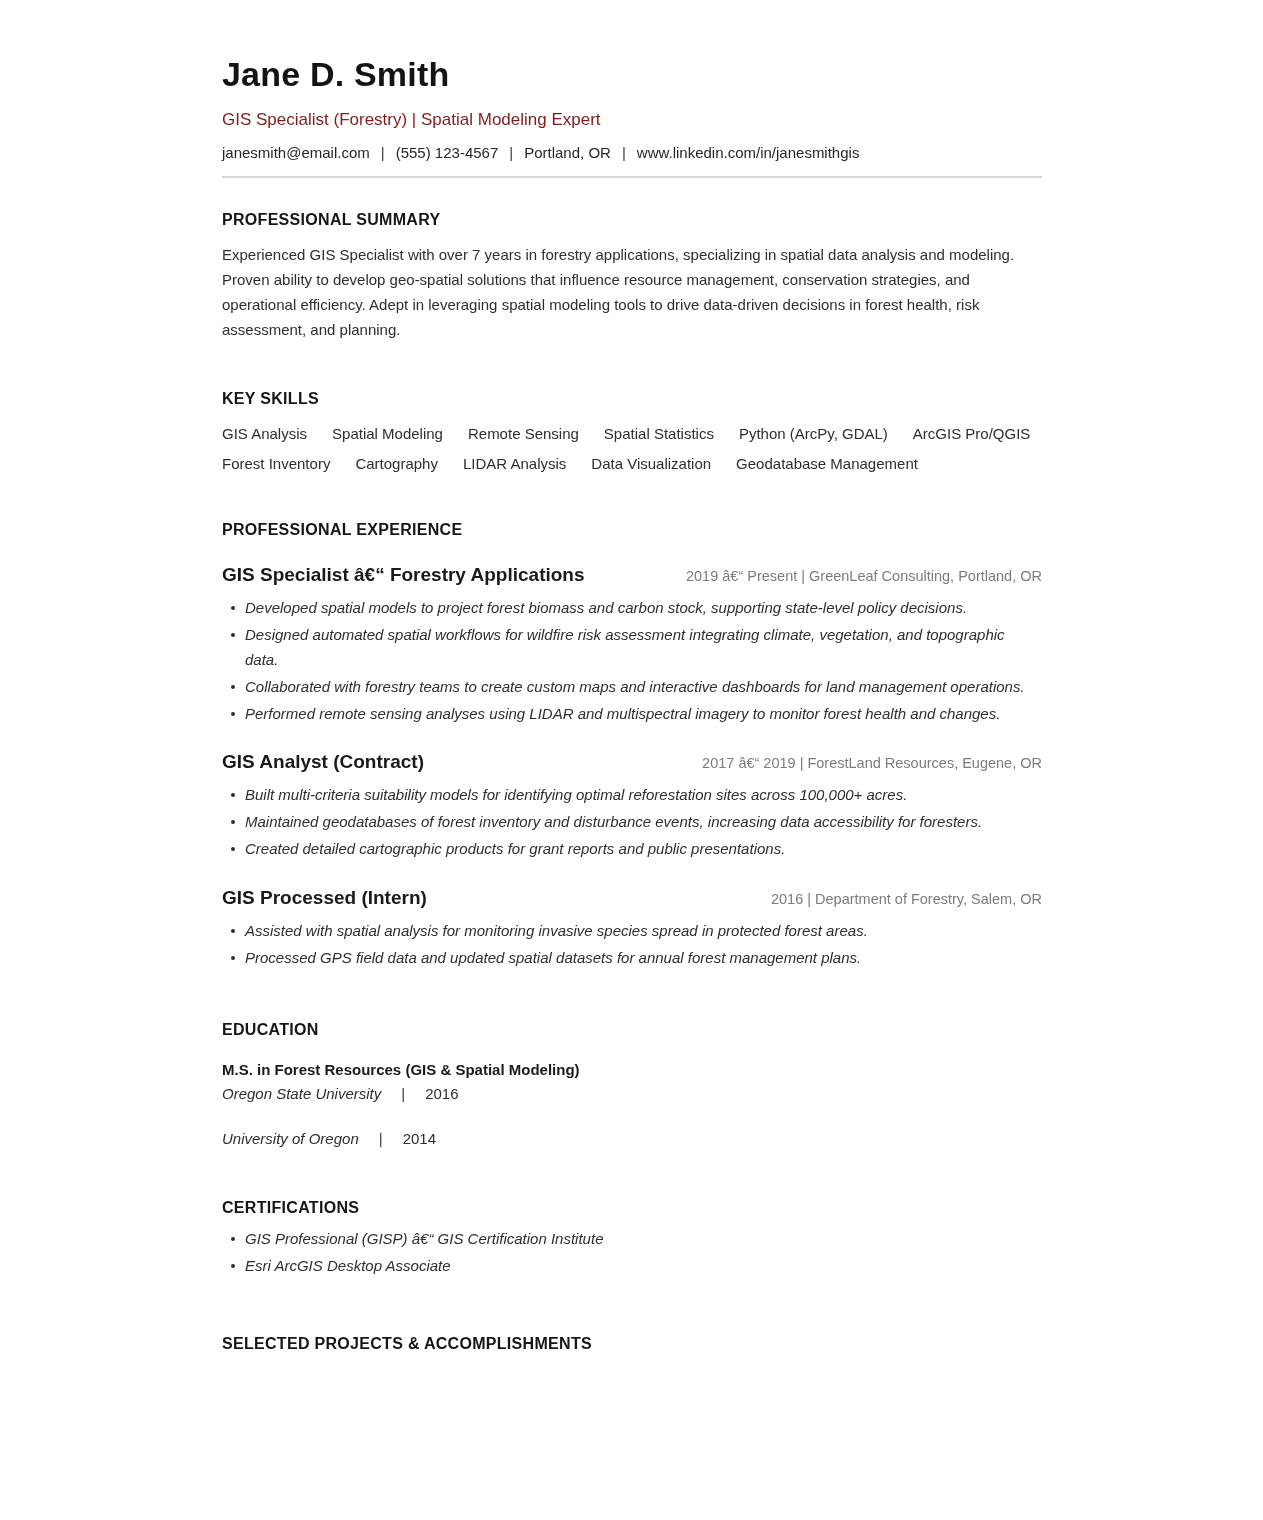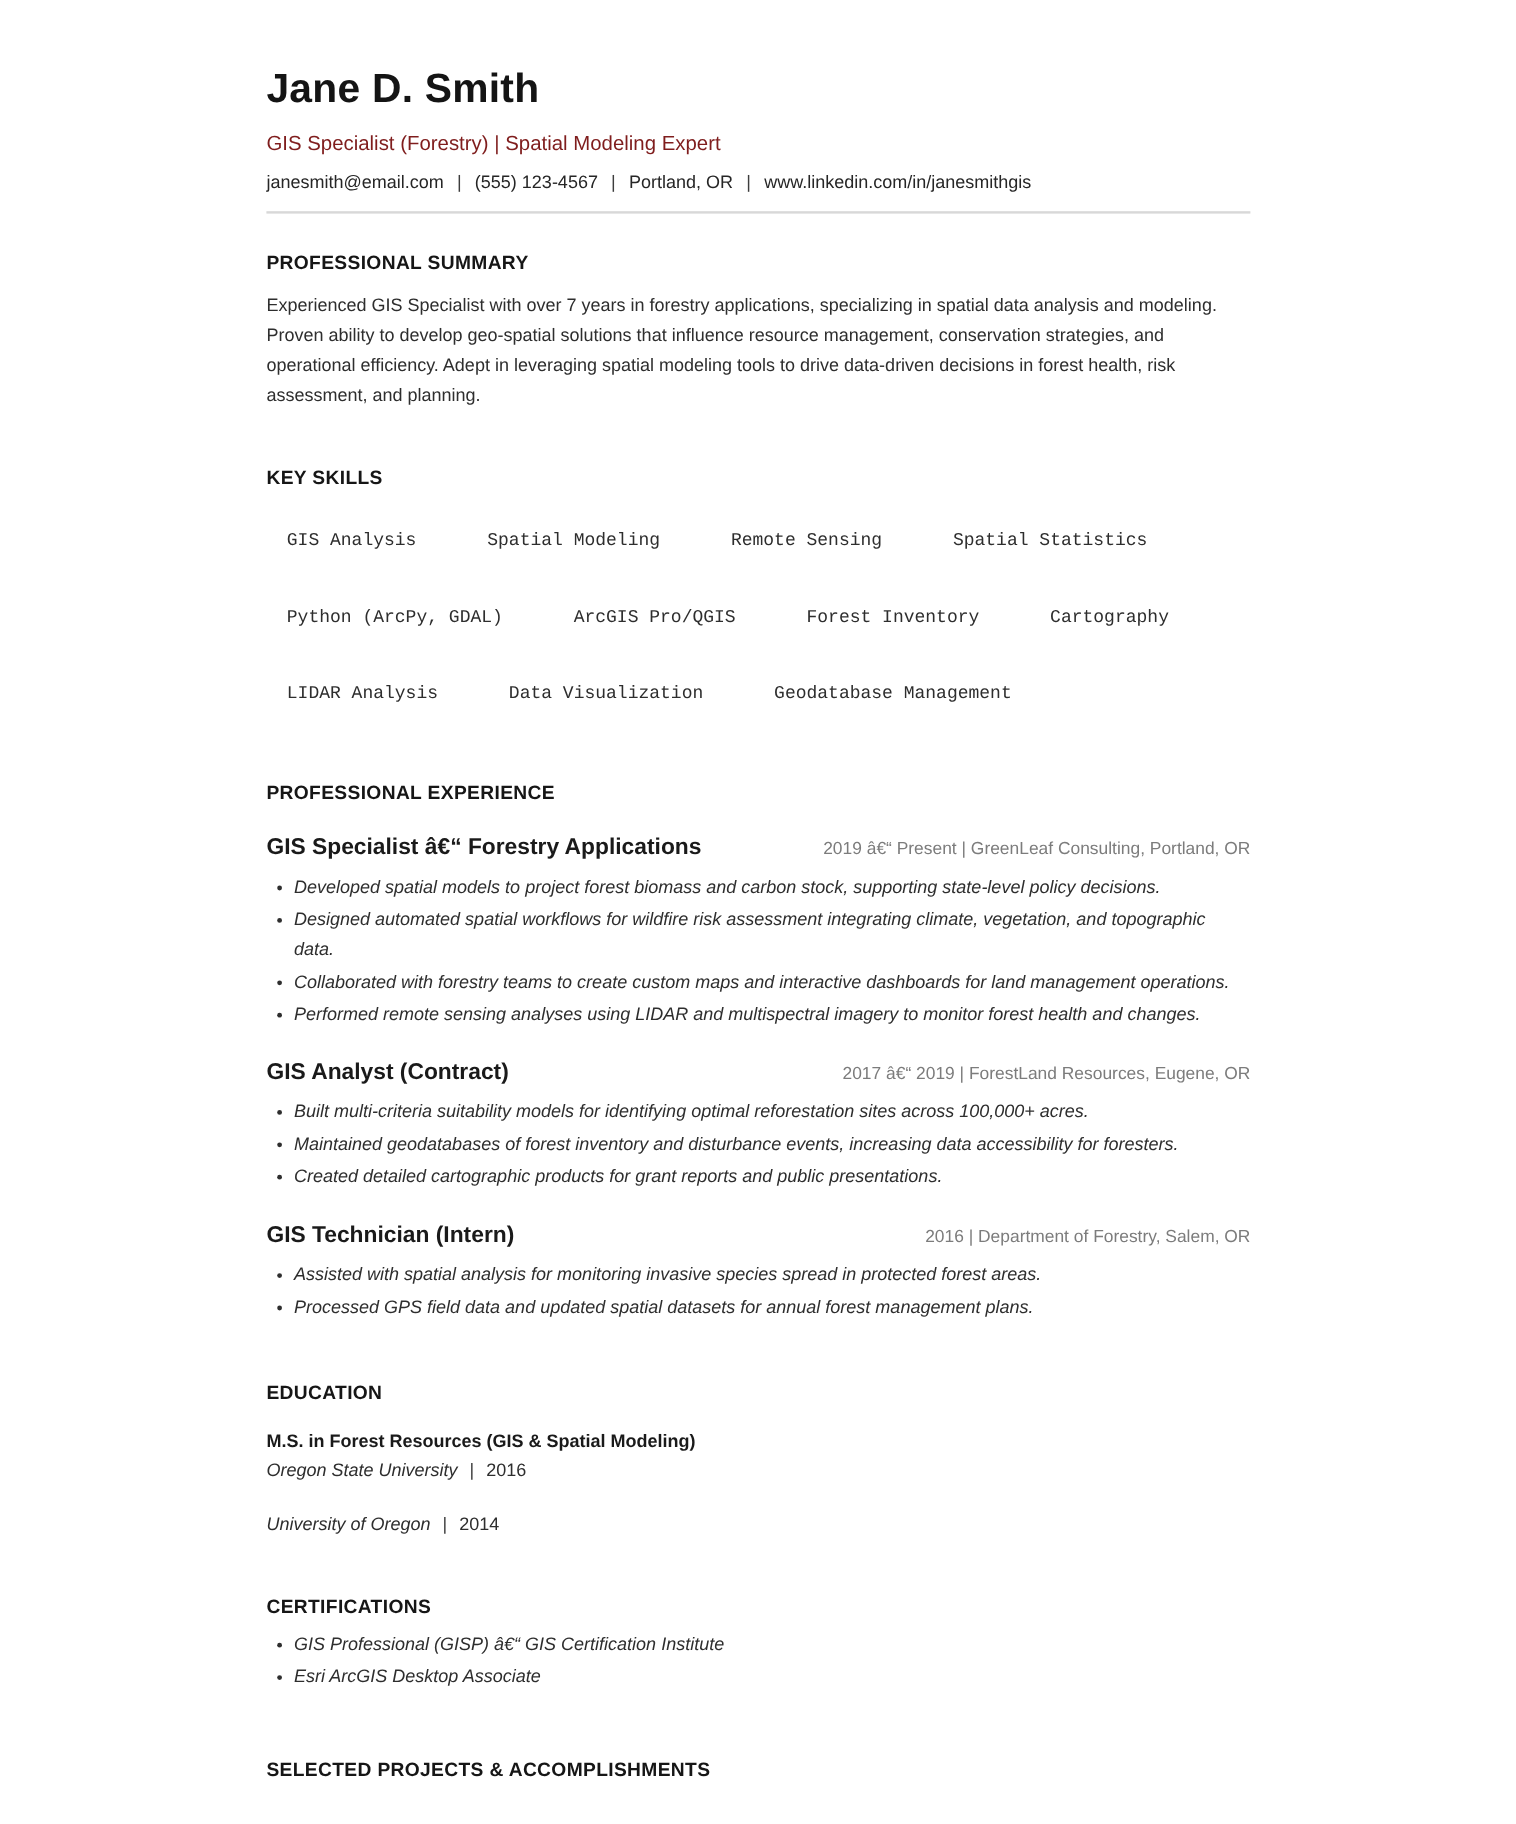--- a/index.html
+++ b/index.html
@@ -20,37 +20,37 @@
   .contact .sep { color: #3d3d3d; }
   .rule { margin-top: 15px; border-top: 2px solid #d8d8d8; height: 0; }
 
   .section-heading { font-size: 16px; font-weight: 700; color: #161616; letter-spacing: .3px; }
 
   .sec-summary { margin-top: 33px; }
   .summary-text { margin: 14px 0 0; font-size: 15px; line-height: 1.66; color: #2e2e2e; }
 
   .sec-skills { margin-top: 47px; }
   .skills-list { display: flex; flex-wrap: wrap; column-gap: 25px; row-gap: 13px; margin-top: 17px; font-size: 15px; color: #2e2e2e; padding: 0; list-style: none; }
-  .skills-list li { margin: 17px; padding: 0; font-family: Liberation Mono, monospace; }
+  .skills-list li { margin: 0; padding: 0; }
 
   .sec-experience { margin-top: 49px; }
   .job { margin-top: 25px; }
   .job-header { display: flex; justify-content: space-between; align-items: baseline; }
   .job-title { font-size: 19px; font-weight: 700; color: #1a1a1a; }
   .job-meta { font-size: 14.5px; color: #7c7c7c; white-space: nowrap; }
 
   .bullets { list-style: none; margin: 10px 0 0; padding: 0 0 0 9px; font-style: italic; }
   .bullets li { position: relative; padding-left: 14px; font-size: 15px; line-height: 1.66; margin-top: 2px; color: #2e2e2e; }
   .bullets li::before { content: ""; position: absolute; left: 0; top: 10px; width: 4px; height: 4px; border-radius: 50%; background: #2e2e2e; }
 
   .sec-education { margin-top: 50px; }
   .edu-entry { margin-top: 22px; }
   .edu-entry + .edu-entry { margin-top: 28px; }
   .degree { font-size: 15px; font-weight: 700; color: #1a1a1a; }
-  .school-line { margin-top: 7px; font-size: 15px; display: flex; gap: 10px; align-items: center; color: #2e2e2e; }
+  .school-line { margin-top: 7px; font-size: 15px; display: flex; gap: 20px; align-items: center; color: #2e2e2e; }
   .school { font-style: italic; }
   .school-sep { color: #3d3d3d; }
 
   .sec-certs { margin-top: 52px; }
   .sec-projects { margin-top: 56px; padding-bottom: 80px; }
 </style>
 </head>
 <body>
 
 <div class="content">
@@ -115,21 +115,21 @@
       </div>
       <ul class="bullets">
           <li>Built multi-criteria suitability models for identifying optimal reforestation sites across 100,000+ acres.</li>
           <li>Maintained geodatabases of forest inventory and disturbance events, increasing data accessibility for foresters.</li>
           <li>Created detailed cartographic products for grant reports and public presentations.</li>
         </ul>
     </div>
 
     <div class="job">
       <div class="job-header">
-        <span class="job-title">GIS Technician (Intern)</span>
+        <span class="job-title">GIS Processed (Intern)</span>
         <span class="job-meta">2016 | Department of Forestry, Salem, OR</span>
       </div>
       <ul class="bullets">
           <li>Assisted with spatial analysis for monitoring invasive species spread in protected forest areas.</li>
           <li>Processed GPS field data and updated spatial datasets for annual forest management plans.</li>
         </ul>
     </div>
   </div>
 
   <div class="sec-education">

